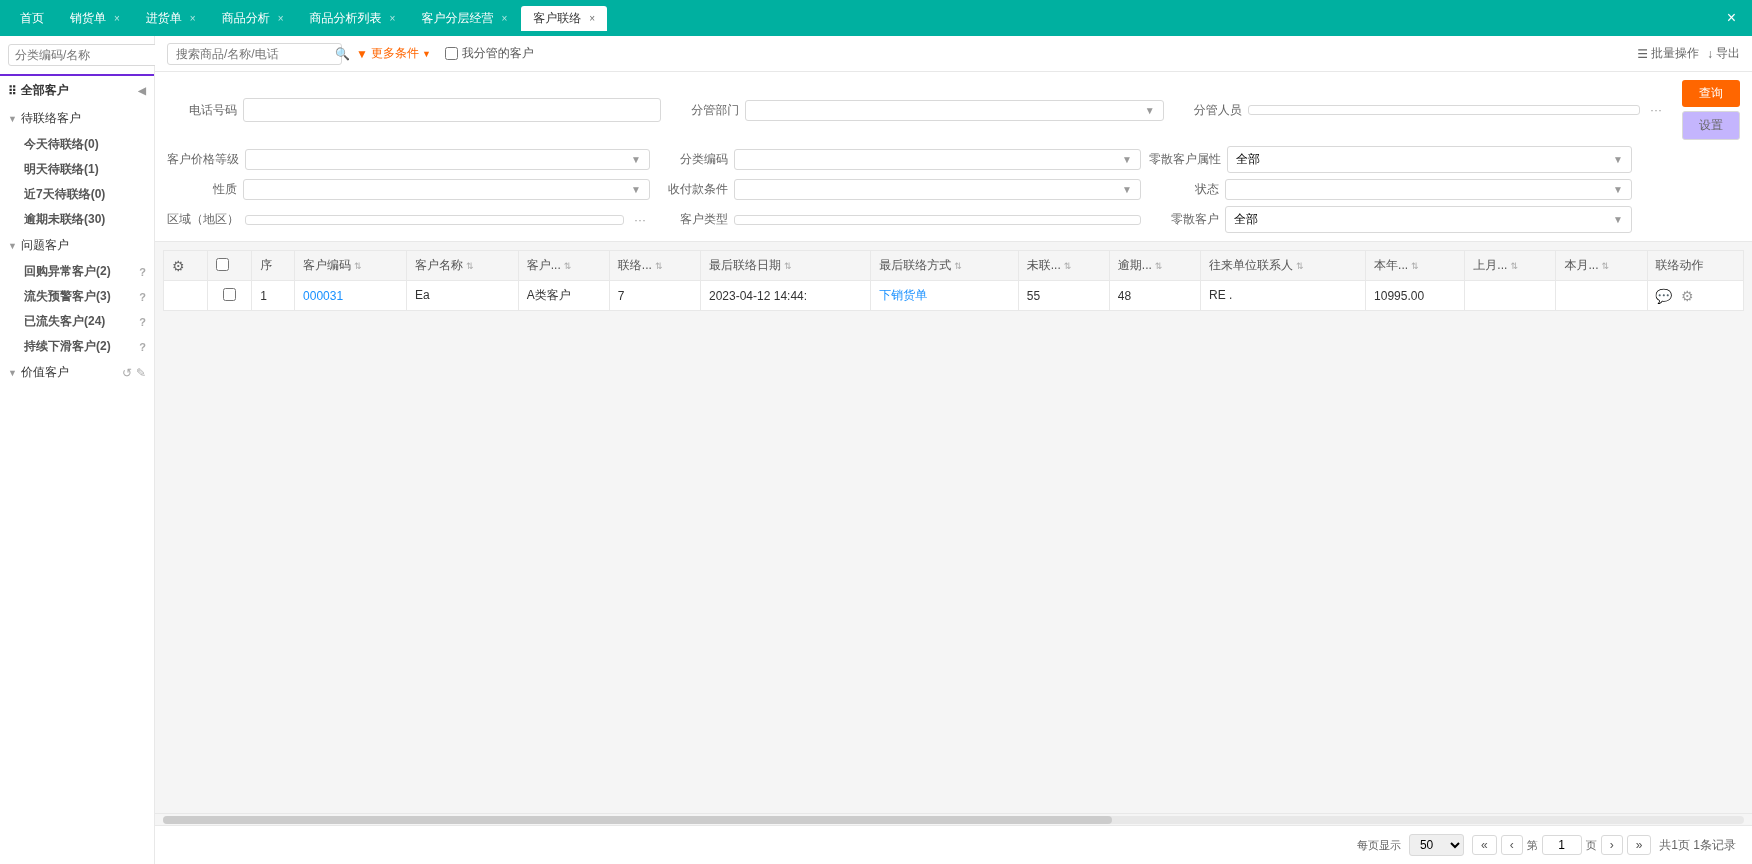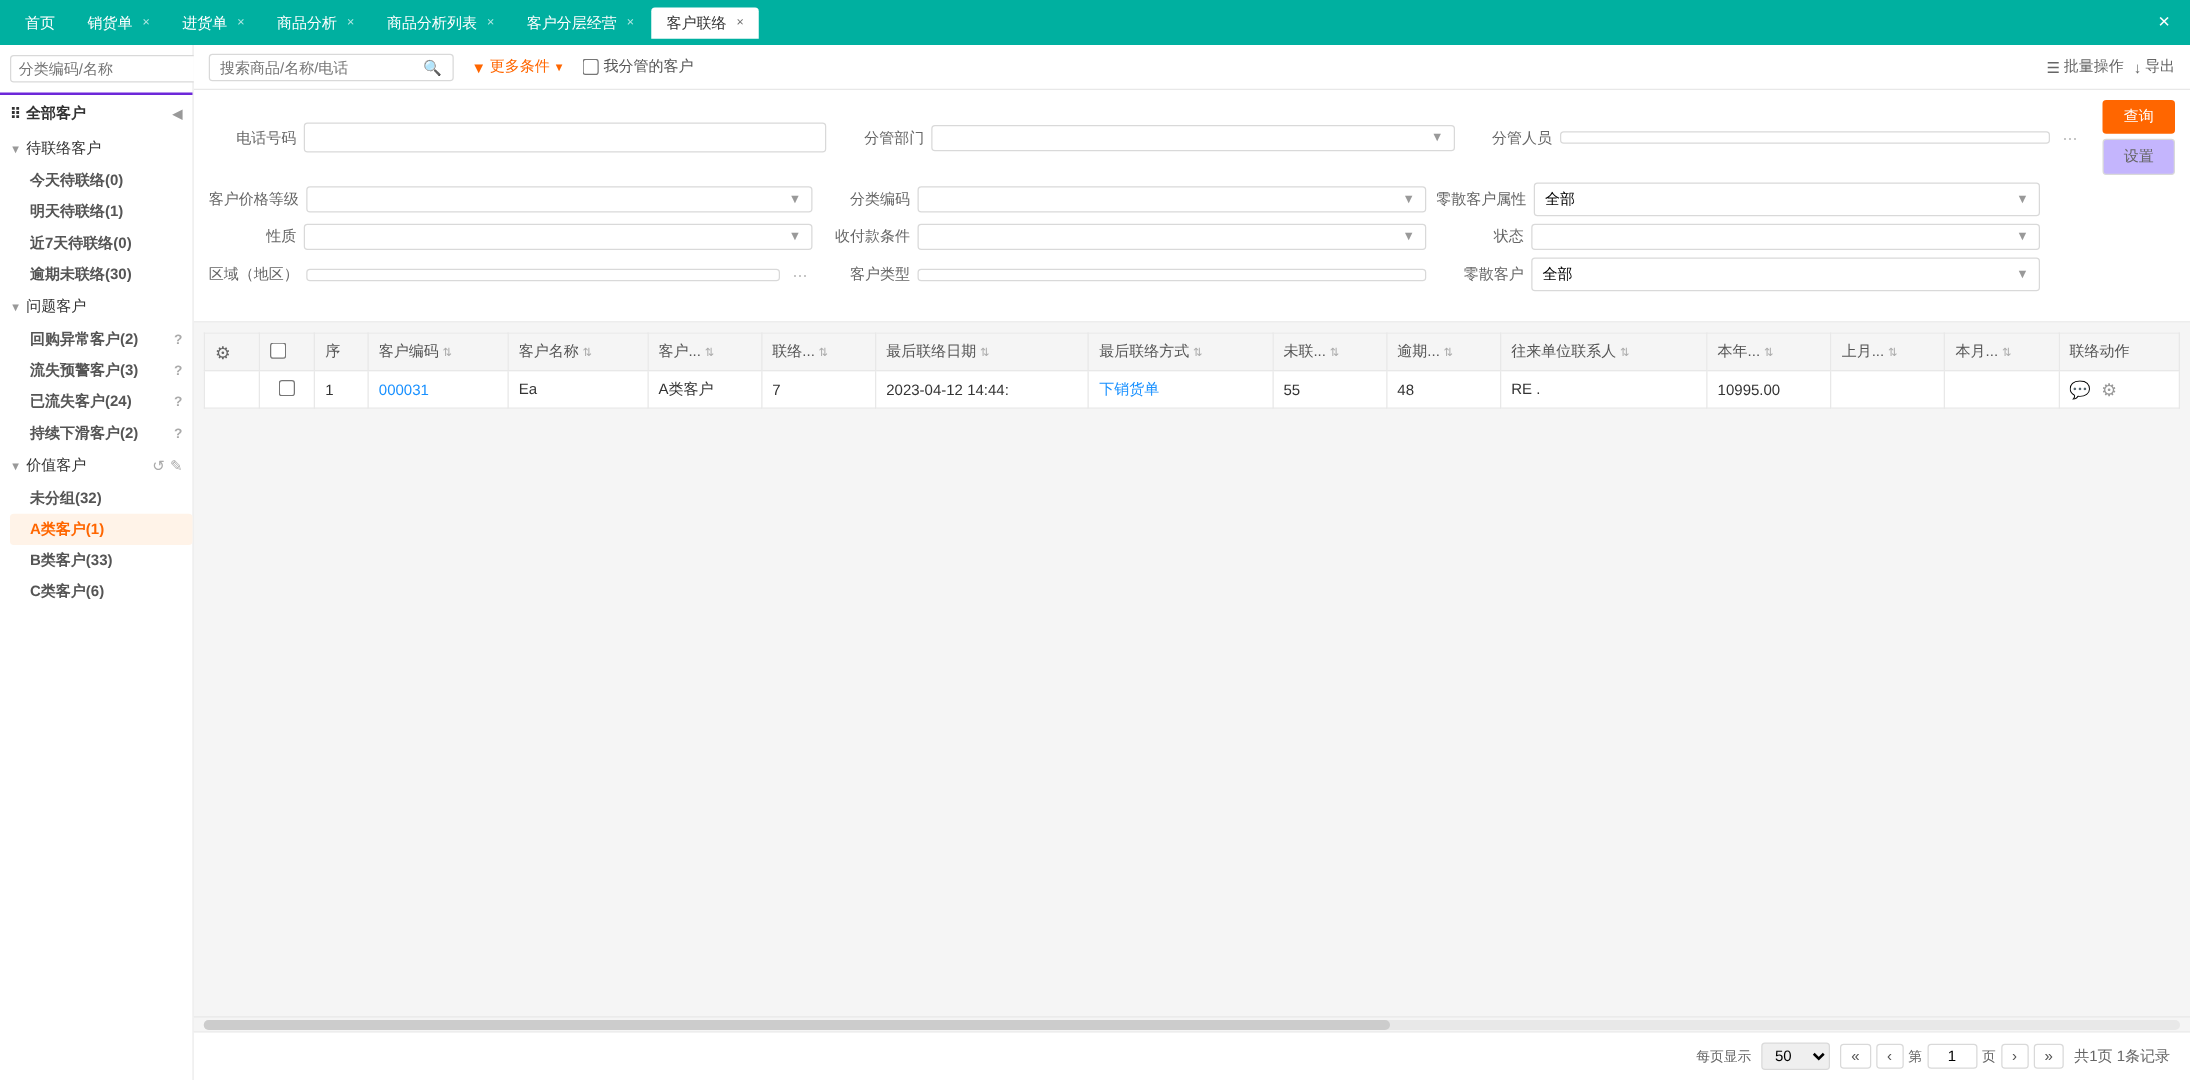--- a/index.html
+++ b/index.html
@@ -28,32 +28,32 @@
     .sidebar-sub-section { margin-left: 8px; font-weight: bold; }
     .sidebar-item-with-count { display: flex; align-items: center; justify-content: space-between; padding: 4px 8px 4px 16px; color: #555; cursor: pointer; border-radius: 3px; font-size: 12px; }
     .sidebar-item-with-count.active { background: #fff3e8; color: #ff6600; }
     .question-icon { color: #aaa; font-size: 11px; margin-left: 2px; }
 
     
     .content-area { flex: 1; display: flex; flex-direction: column; background: #f5f5f5; overflow: hidden; }
 
     
     .toolbar { background: #fff; padding: 6px 12px; display: flex; align-items: center; gap: 8px; border-bottom: 1px solid #e8e8e8; }
-    .toolbar-search { display: flex; align-items: center; border: 1px solid #d9d9d9; border-radius: 3px; padding: 3px 8px; gap: 4px; width: 196px; }
+    .toolbar-search { display: flex; align-items: center; border: 1px solid #d9d9d9; border-radius: 3px; padding: 3px 8px; gap: 4px; width: 175px; }
     .toolbar-search input { border: none; outline: none; font-size: 12px; flex: 1; }
     .filter-btn { display: flex; align-items: center; gap: 3px; color: #ff6600; cursor: pointer; font-size: 12px; padding: 3px 6px; }
     .checkbox-label { display: flex; align-items: center; gap: 4px; color: #555; cursor: pointer; font-size: 12px; }
     .toolbar-right { margin-left: auto; display: flex; gap: 8px; align-items: center; }
     .batch-op-btn { color: #666; cursor: pointer; font-size: 12px; display: flex; align-items: center; gap: 3px; }
     .export-btn { color: #666; cursor: pointer; font-size: 12px; display: flex; align-items: center; gap: 3px; }
 
     
     .filter-panel { background: #fff; padding: 8px 12px; border-bottom: 1px solid #e8e8e8; }
     .filter-row { display: flex; align-items: center; gap: 8px; margin-bottom: 6px; }
-    .filter-row:last-child { margin-bottom: 16px; }
+    .filter-row:last-child { margin-bottom: 0; }
     .filter-item { display: flex; align-items: center; flex: 1; gap: 6px; }
     .filter-label { color: #666; white-space: nowrap; font-size: 12px; min-width: 70px; text-align: right; }
     .filter-input { flex: 1; border: 1px solid #d9d9d9; border-radius: 3px; padding: 4px 8px; font-size: 12px; outline: none; }
     .filter-select { flex: 1; border: 1px solid #d9d9d9; border-radius: 3px; padding: 4px 8px; font-size: 12px; outline: none; display: flex; align-items: center; justify-content: space-between; cursor: pointer; background: #fff; }
     .filter-select .arrow-down { color: #999; font-size: 10px; }
     .filter-more { color: #999; cursor: pointer; font-size: 12px; padding: 0 4px; }
     .btn-query { background: #ff6600; color: #fff; border: none; border-radius: 3px; padding: 5px 16px; cursor: pointer; font-size: 12px; }
     .btn-setting { background: #c4b5fd; color: #666; border: 1px solid #d9d9d9; border-radius: 3px; padding: 5px 16px; cursor: pointer; font-size: 12px; }
 
     
@@ -179,34 +179,20 @@
         <span class="question-icon">?</span>
       </div>
     </div>
 
     <div class="sidebar-sub-header">
       <span class="arrow">▼</span>
       <span>价值客户</span>
       <div class="value-group-actions" style="margin-left:auto;">
         <span class="value-group-action">↺</span>
         <span class="value-group-action">✎</span>
-      </div>
-    </div>
-    <div class="sidebar-sub-section">
-      <div class="sidebar-item-with-count">
-        <span>未分组(32)</span>
-      </div>
-      <div class="sidebar-item-with-count active">
-        <span>A类客户(1)</span>
-      </div>
-      <div class="sidebar-item-with-count">
-        <span>B类客户(33)</span>
-      </div>
-      <div class="sidebar-item-with-count">
-        <span>C类客户(6)</span>
       </div>
     </div>
   </div>
 
   <div class="content-area">
 
     <div class="toolbar">
       <div class="toolbar-search">
         <input type="text" style="border: none; outline: none; font-size: 12px; flex: 1 1 0%;" placeholder="搜索商品/名称/电话">
         <span style="color:#999;">🔍</span>

